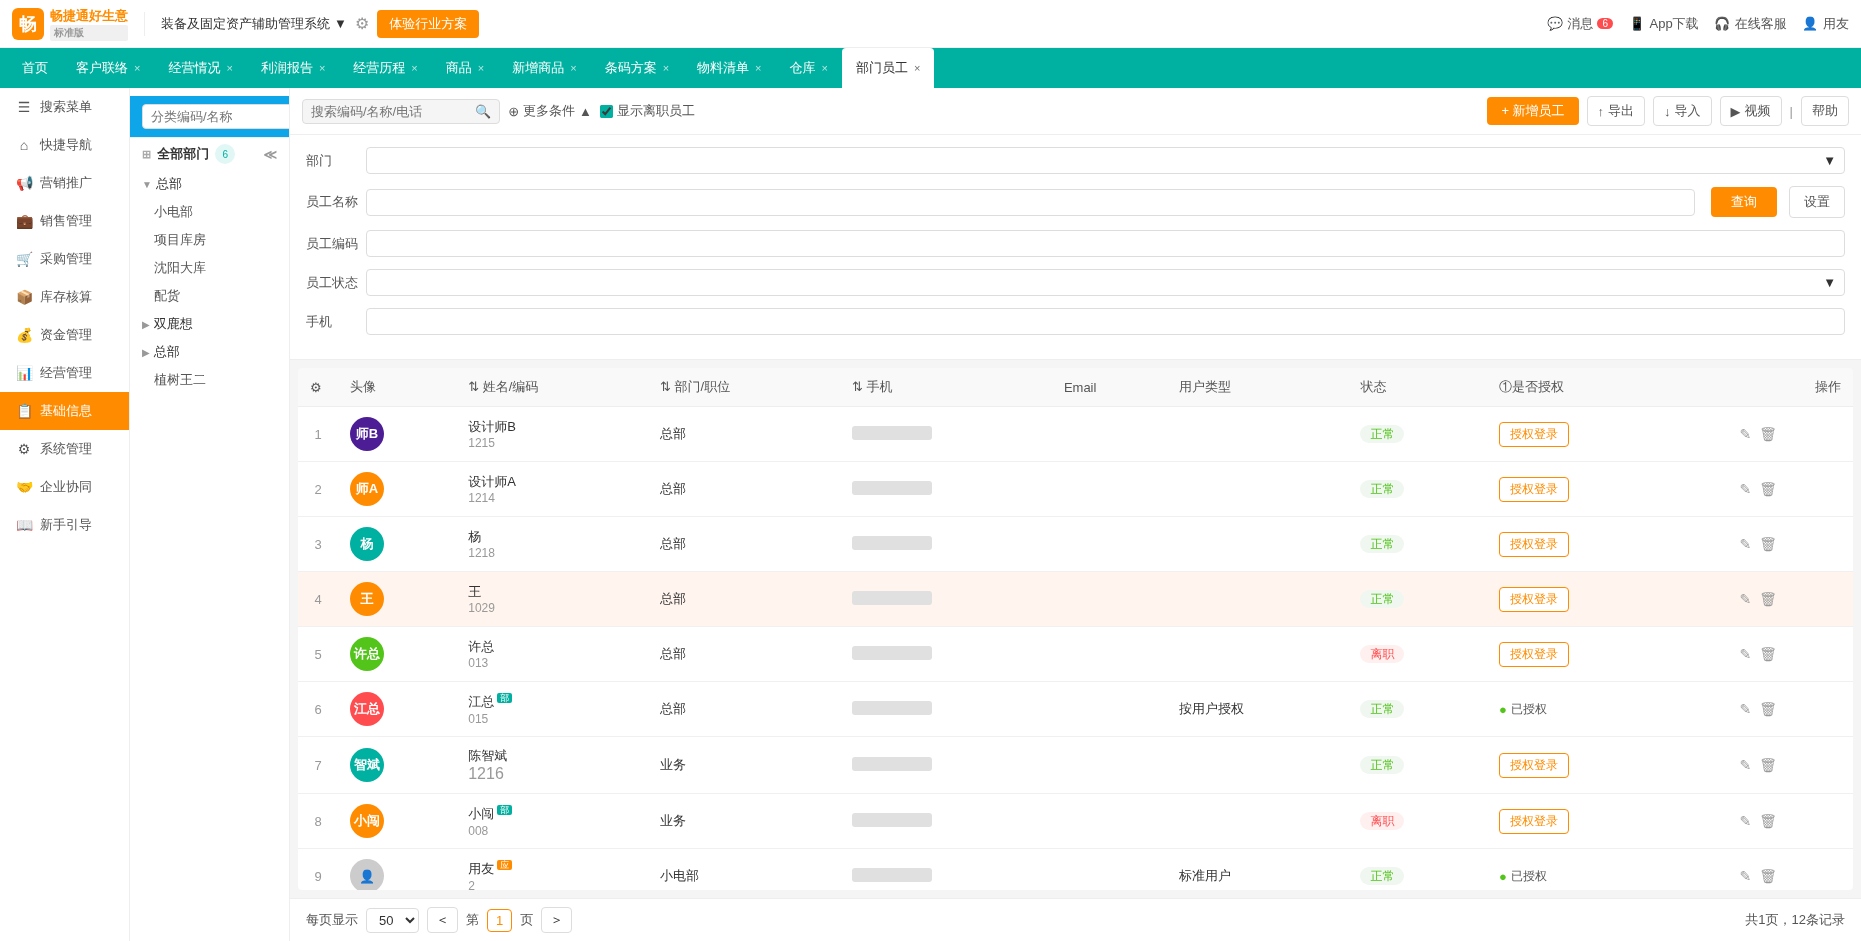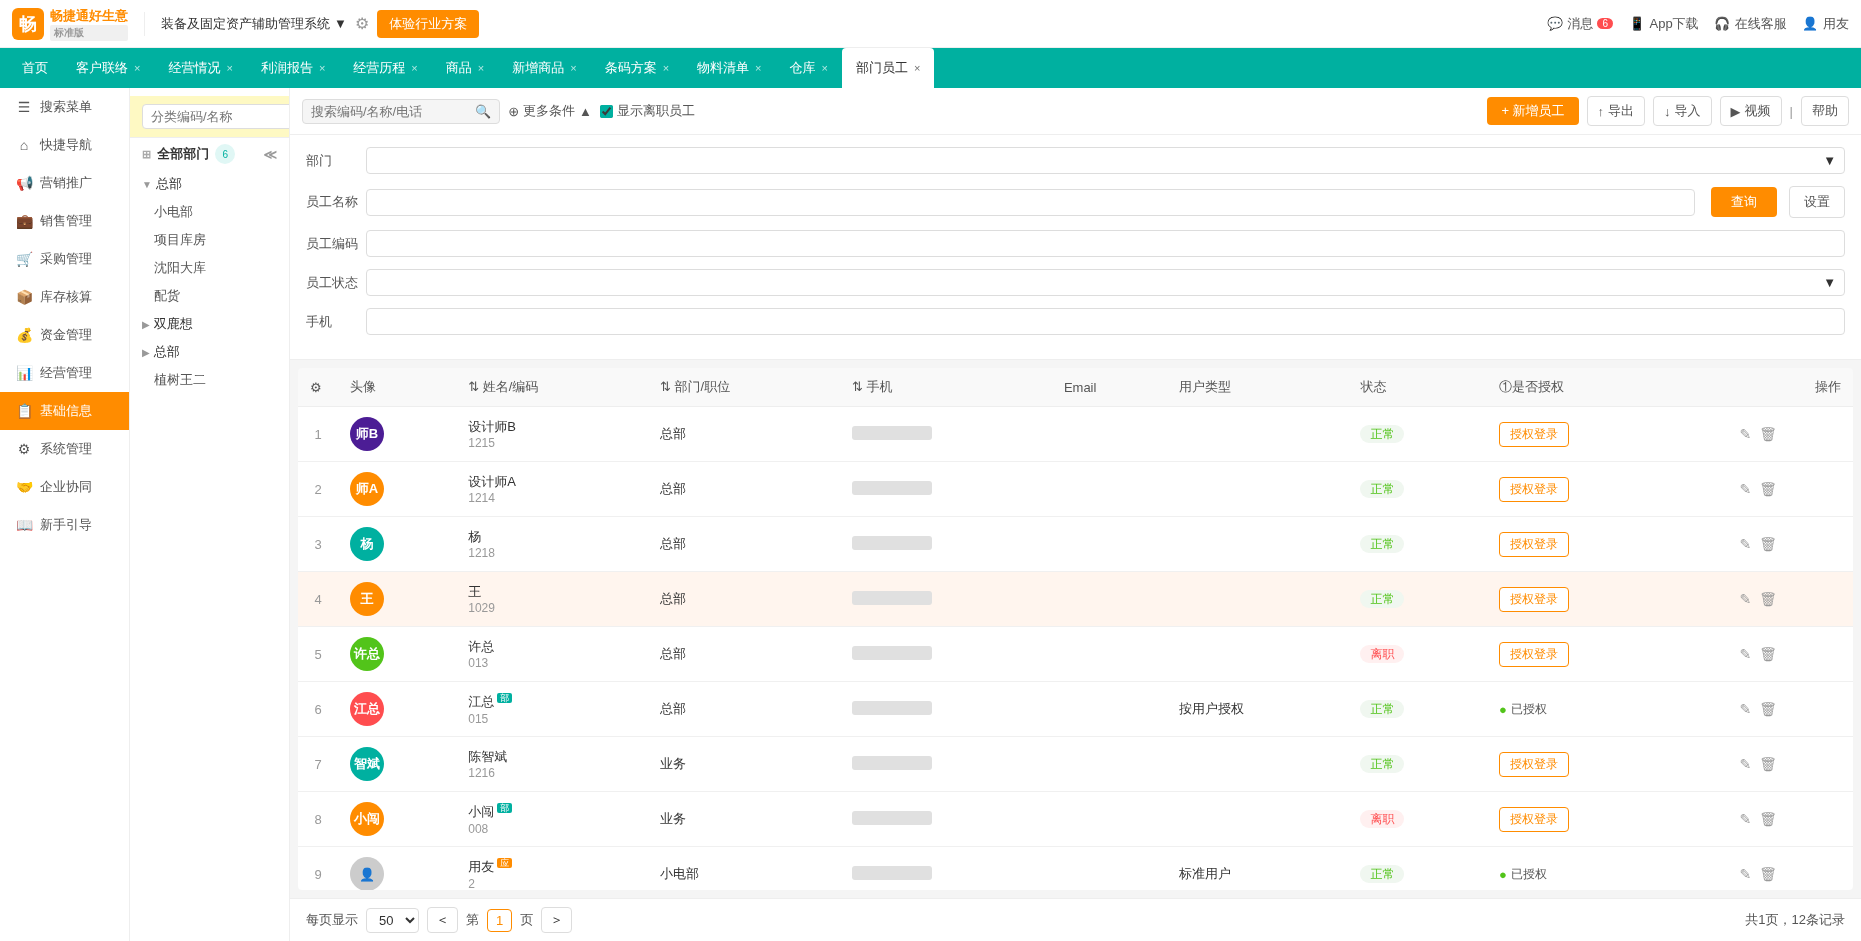--- a/index.html
+++ b/index.html
@@ -95,21 +95,21 @@
     
     .phone-blur { background: #e0e0e0; border-radius: 3px; width: 80px; height: 14px; display: inline-block; }
 
     
     .pagination { background: #fff; border-top: 1px solid #eee; padding: 8px 16px; display: flex; align-items: center; gap: 8px; font-size: 13px; color: #555; }
     .page-btn { border: 1px solid #ddd; border-radius: 4px; padding: 3px 8px; cursor: pointer; background: #fff; color: #333; }
     .page-current { border: 1px solid #ff8c00; border-radius: 4px; padding: 3px 8px; background: #fff; color: #ff8c00; }
     .page-select { border: 1px solid #ddd; border-radius: 4px; padding: 3px 8px; background: #fff; color: #333; }
 
     
-    .dept-search-bar { padding: 8px 12px; display: flex; align-items: flex-end; gap: 6px; border-bottom: 1px solid #eee; background: #fef9c3; }
+    .dept-search-bar { padding: 8px 12px; display: flex; align-items: flex-end; gap: 6px; border-bottom: 1px solid #eee; background: #0ea5e9; }
     .dept-search-input { flex: 1; border: 1px solid #ddd; border-radius: 4px; padding: 4px 8px; font-size: 13px; outline: none; }
   </style>
 </head>
 <body>
 
 <div class="top-bar">
   <div class="top-bar-left">
     <div class="logo-area">
       <div class="logo-icon">畅</div>
       <div>
@@ -514,21 +514,21 @@
       </div>
     </td>
   </tr>
               <tr>
     <td class="row-num">7</td>
     <td>
       <div class="avatar" style="background:#00b0a0">智斌</div>
     </td>
     <td>
       <div>陈智斌</div>
-      <div style="color:#999;font-size:12px;">1216</div>
+      <div style="color:#999;font-size:16px;">1216</div>
     </td>
     <td>
       <div>业务</div>
       <div style="color:#999;font-size:12px;"></div>
     </td>
     <td>
       <span class="phone-blur"></span>
     </td>
     <td></td>
     <td></td>

